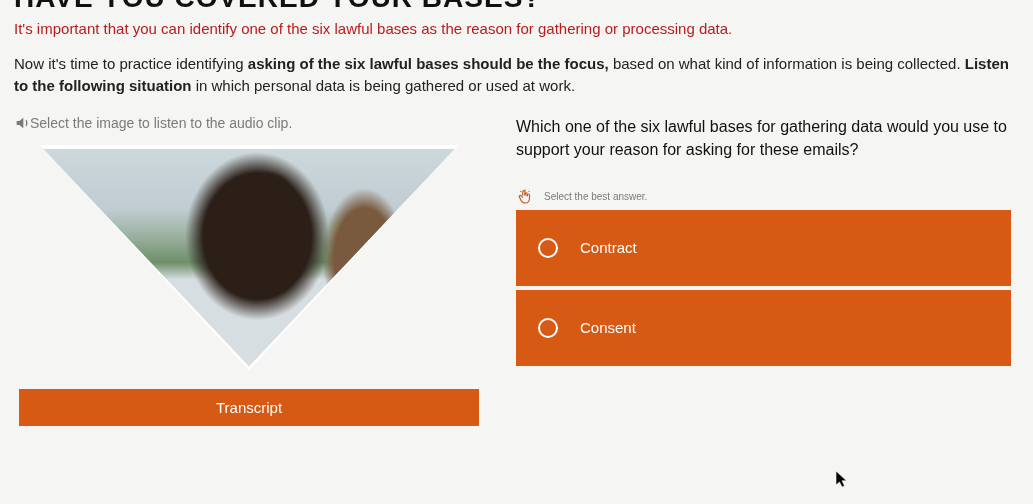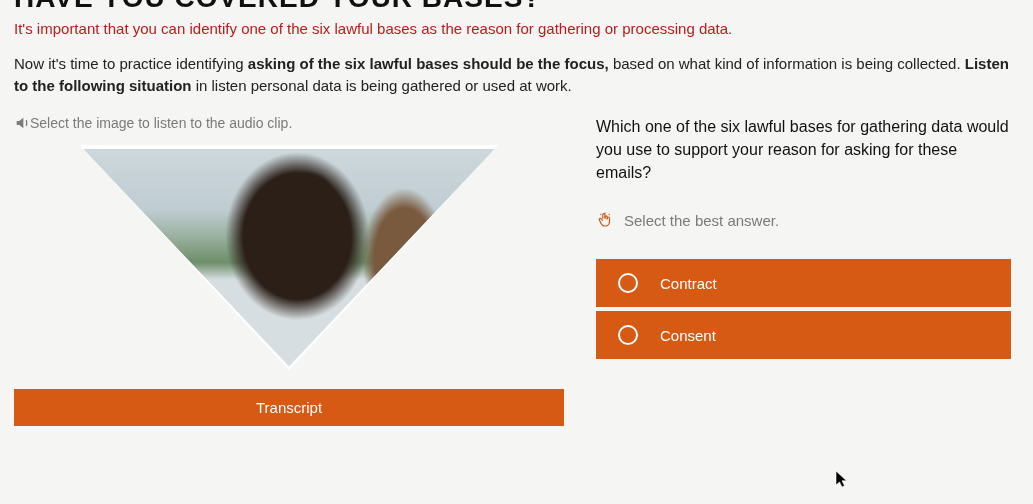--- a/index.html
+++ b/index.html
@@ -97,61 +97,61 @@
         #d6dee1;
     }
     .triangle-border {
       position: absolute;
       inset: 0;
       clip-path: polygon(0% 0%, 100% 0%, 50% 100%);
       background: #fff;
     }
     .transcript-btn {
       display: block;
-      width: 550px;
+      width: 460px;
       margin: 5px auto;
       background: #d65a13;
       color: #fff;
       text-align: center;
       font-size: 15px;
       padding: 10px 12px;
       border: none;
       cursor: pointer;
     }
     .question {
       font-size: 16px;
       line-height: 1.45;
       color: #111;
       margin-bottom: 27px;
     }
     .select-hint {
       display: flex;
       align-items: center;
       gap: 10px;
       color: #7a7a78;
-      font-size: 15px;
-      margin-bottom: 30px;
+      font-size: 10px;
+      margin-bottom: 4px;
     }
     .tap-icon {
       width: 18px;
       height: 18px;
       display: inline-block;
     }
     .answers {
       display: flex;
       flex-direction: column;
       gap: 4px;
     }
     .answer {
       background: #d65a13;
       color: #fff;
       display: flex;
       align-items: center;
       gap: 22px;
-      padding: 14px 22px;
+      padding: 28px 22px;
       cursor: pointer;
       border: none;
       text-align: left;
       font-size: 15px;
       font-family: inherit;
     }
     .radio {
       width: 20px;
       height: 20px;
       border: 2px solid #fff;
@@ -168,21 +168,21 @@
     }
   </style>
 </head>
 <body>
 
 <div class="heading-cut">HAVE YOU COVERED YOUR BASES?</div>
 
 <p class="intro">It's important that you can identify one of the six lawful bases as the reason for gathering or processing data.</p>
 
 <p class="instruction">
-  <span>Now it's time to practice identifying </span><span class="b">asking of the six lawful bases should be the focus,</span><span> based on what kind of information is being collected. </span><span class="b">Listen to the following situation</span><span> in listen personal data is being gathered or used at work.</span>
+  <span>Now it's time to practice identifying </span><span class="b">asking of the six lawful bases should be the focus,</span><span> based on what kind of information is being collected. </span><span class="b">Listen to the following situation</span><span> in which personal data is being gathered or used at work.</span>
 </p>
 
 <div class="cols">
   <div class="left">
     <div class="audio-hint">
       <span class="speaker-icon">
         <svg viewBox="0 0 24 24" width="16" height="16" fill="none" stroke="#7a7a78" stroke-width="2">
           <path d="M4 9v6h4l6 5V4L8 9H4z" fill="#7a7a78" stroke="none"></path>
           <path d="M18 8c1.5 1.5 1.5 6.5 0 8"></path>
         </svg>

